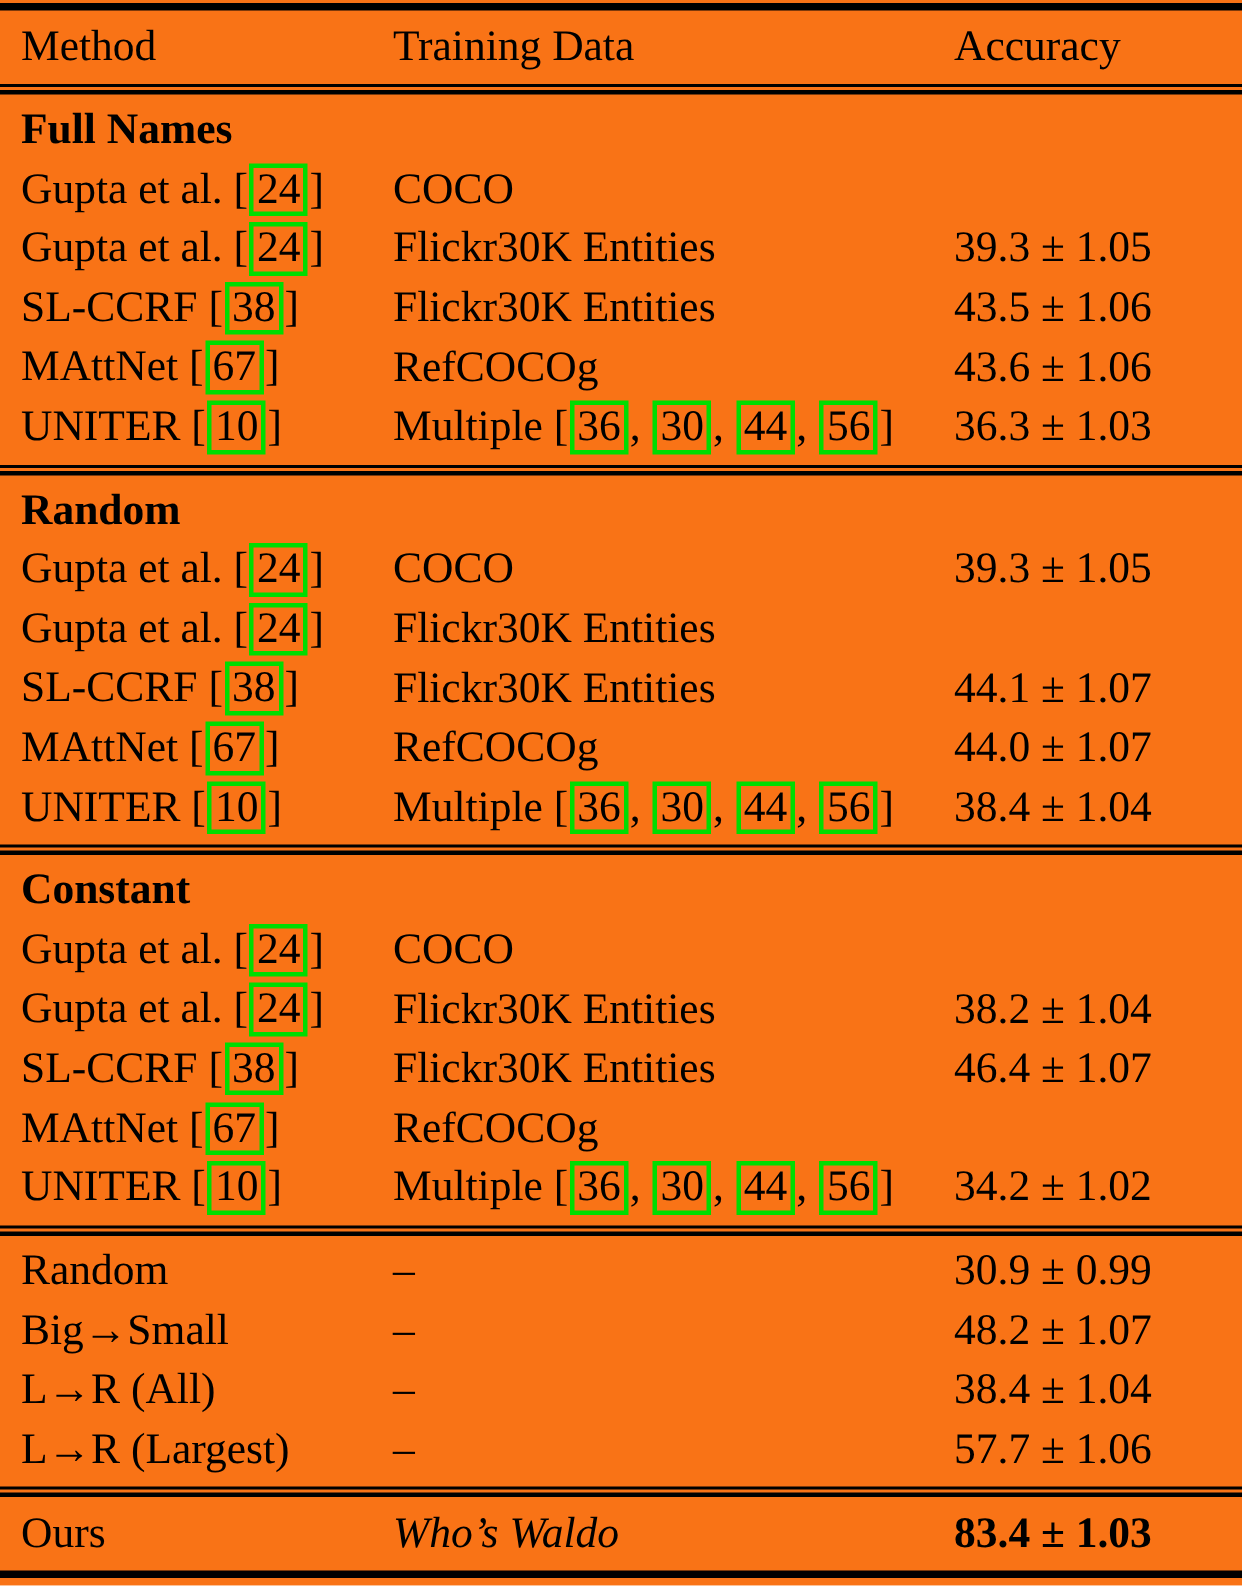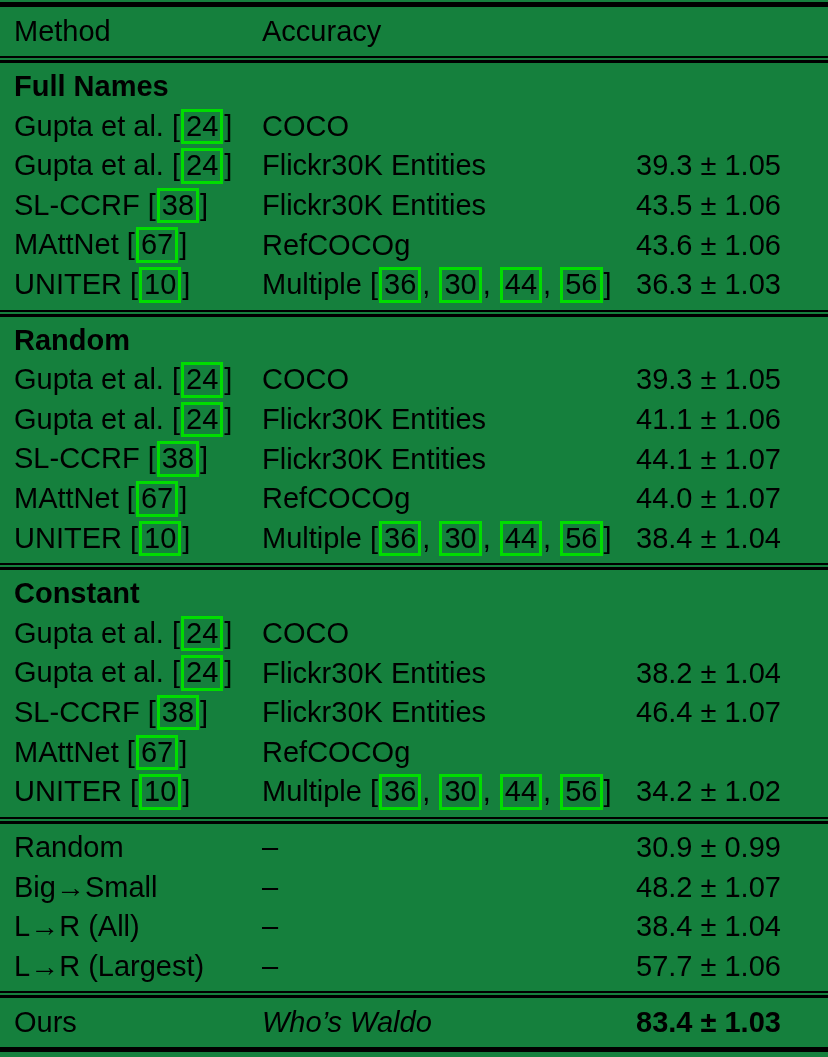--- a/index.html
+++ b/index.html
@@ -1,18 +1,18 @@
 <!DOCTYPE html>
 <html><head>
 <meta charset="utf-8">
 <style>
   html,body{margin:0;padding:0;background:#ffffff;}
   .paper{
-    width:828px;height:1057px;background:#15803d;color:#000000;
-    font-family:Liberation Sans, sans-serif;
+    width:828px;height:1057px;background:#f97316;color:#000000;
+    font-family:Liberation Serif, serif;
     font-size:29px;position:relative;overflow:hidden;box-sizing:border-box;
   }
   .rule-thick{height:5px;background:#000;}
   .rule-top{margin-top:2px;}
   .rule-double{height:2px;border-top:2px solid #000;border-bottom:3px solid #000;background:transparent;}
   .row{display:flex;align-items:center;height:39.6px;padding:0 12px 0 14px;box-sizing:border-box;}
   .header-row{height:49px;}
   .c1{width:248px;flex:none;white-space:nowrap;}
   .c2{flex:1;white-space:nowrap;}
   .c3{flex:none;min-width:180px;text-align:left;white-space:nowrap;}
@@ -27,20 +27,21 @@
     padding:0 2px;margin:0 1px;vertical-align:baseline;
   }
 </style>
 </head>
 <body>
 
 <div class="paper">
   <div class="rule-thick rule-top"></div>
   <div class="row header-row">
     <div class="c1">Method</div>
+    <div class="c2">Training Data</div>
     <div class="c3">Accuracy</div>
   </div>
   <div class="rule-double"></div>
   <div id="table-body">
       <div class="section">
         <div class="row">
           <div class="c1 section-title">Full Names</div>
         </div>
         <div class="row">
           <div class="c1"><span>Gupta et al.</span><span> [</span><span class="cite" style="border-color: rgb(0, 221, 0);">24</span><span>]</span></div>
@@ -73,21 +74,20 @@
           <div class="c1 section-title">Random</div>
         </div>
         <div class="row">
           <div class="c1"><span>Gupta et al.</span><span> [</span><span class="cite" style="border-color: rgb(0, 221, 0);">24</span><span>]</span></div>
           <div class="c2"><span>COCO</span></div>
           <div class="c3">39.3 ± 1.05</div>
         </div>
         <div class="row">
           <div class="c1"><span>Gupta et al.</span><span> [</span><span class="cite" style="border-color: rgb(0, 221, 0);">24</span><span>]</span></div>
           <div class="c2"><span>Flickr30K Entities</span></div>
-          <div class="c3">41.1 ± 1.06</div>
         </div>
         <div class="row">
           <div class="c1"><span>SL-CCRF</span><span> [</span><span class="cite" style="border-color: rgb(0, 221, 0);">38</span><span>]</span></div>
           <div class="c2"><span>Flickr30K Entities</span></div>
           <div class="c3">44.1 ± 1.07</div>
         </div>
         <div class="row">
           <div class="c1"><span>MAttNet</span><span> [</span><span class="cite" style="border-color: rgb(0, 221, 0);">67</span><span>]</span></div>
           <div class="c2"><span>RefCOCOg</span></div>
           <div class="c3">44.0 ± 1.07</div>

